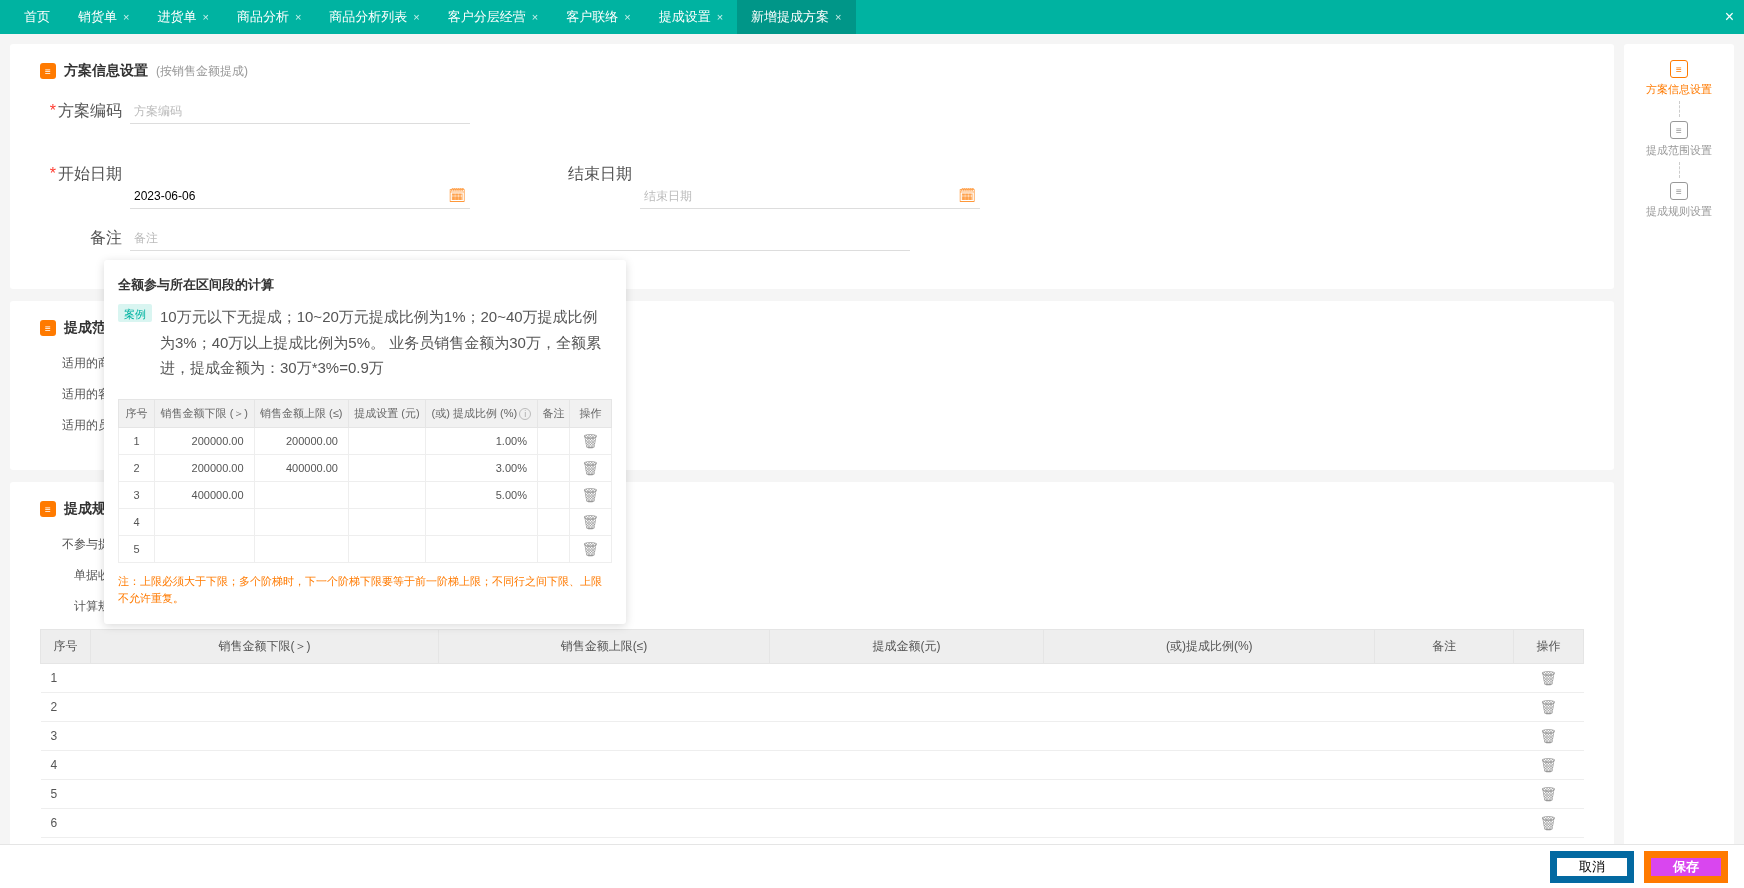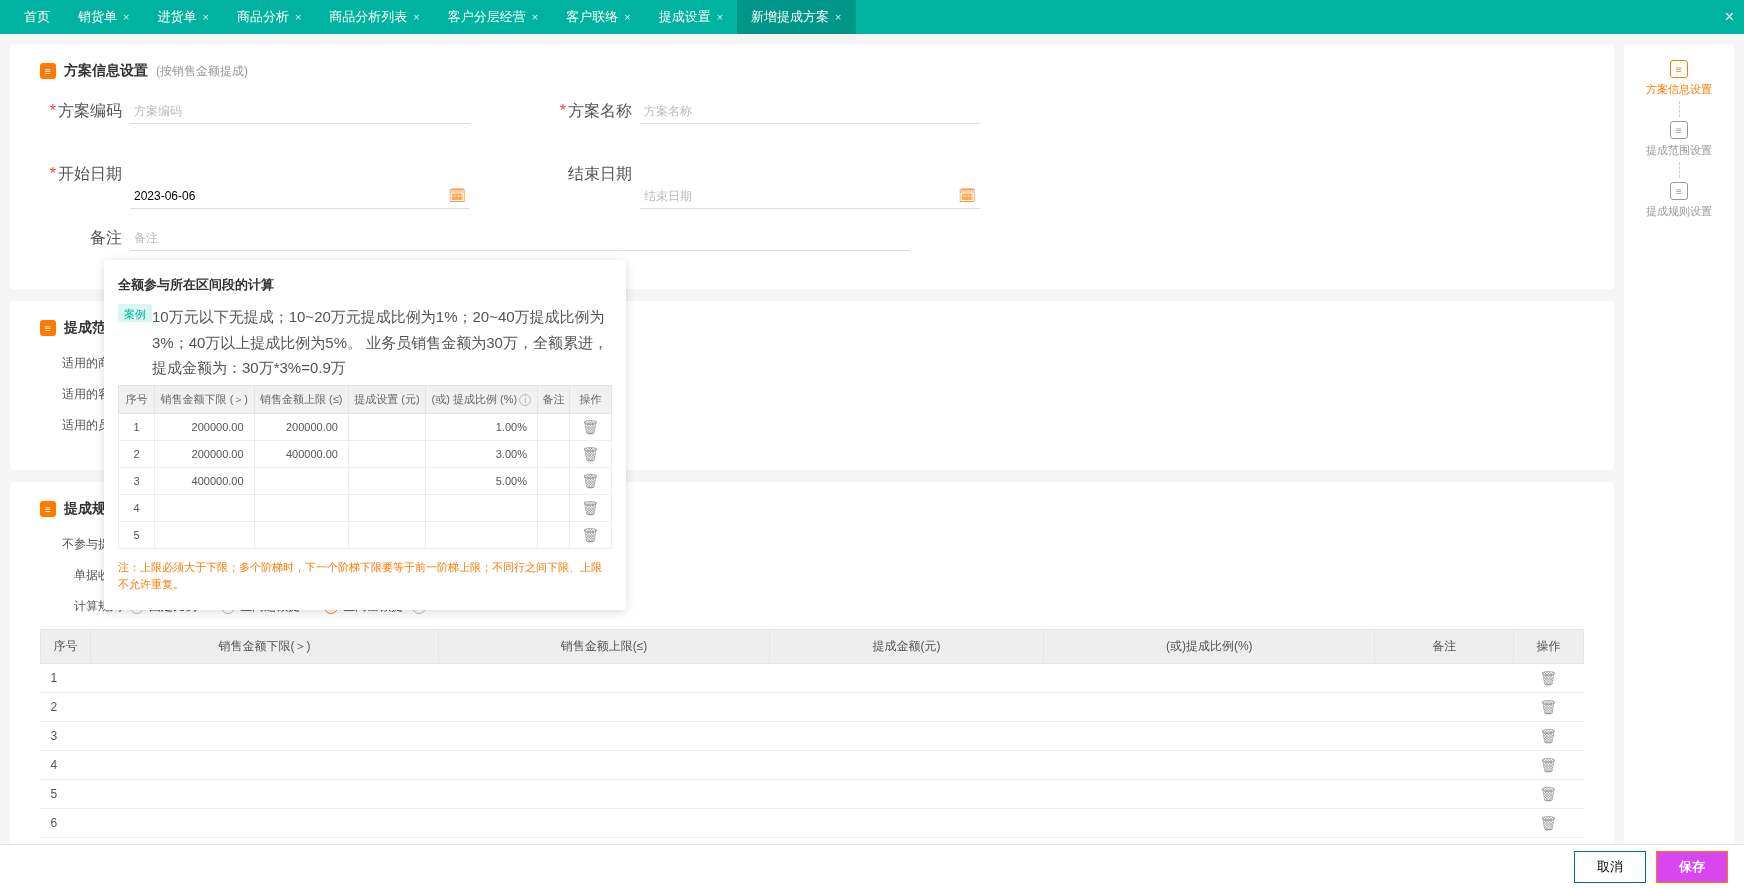--- a/index.html
+++ b/index.html
@@ -37,26 +37,26 @@
 .table td { border-bottom: 1px solid #eee; padding: 6px 10px; font-size: 12px; color: #555; height: 26px; }
 .table td:first-child { text-align: left; }
 .op-col { text-align: center; }
 .trash { color: #999; font-size: 14px; cursor: pointer; }
 .sidebar { width: 110px; background: #fff; border-radius: 3px; padding: 16px 6px; display: flex; flex-direction: column; align-items: center; gap: 4px; }
 .anchor { display: flex; flex-direction: column; align-items: center; gap: 4px; font-size: 11px; color: #999; cursor: pointer; }
 .anchor.on { color: #ff7a00; }
 .anchor-icon { width: 18px; height: 18px; border: 1px solid currentColor; border-radius: 3px; display: flex; align-items: center; justify-content: center; font-size: 10px; }
 .anchor-line { width: 1px; height: 16px; border-left: 1px dashed #ccc; }
 .footer { position: fixed; bottom: 0; left: 0; right: 0; background: #fff; border-top: 1px solid #e5e5e5; height: 44px; display: flex; justify-content: flex-end; align-items: center; padding-right: 16px; gap: 10px; }
-.btn { height: 32px; padding: 0 22px; font-size: 13px; border: 1px solid #0369a1; background: #fff; cursor: pointer; }
+.btn { height: 32px; padding: 0 22px; font-size: 13px; border: 7px solid #0369a1; background: #fff; cursor: pointer; }
 .btn-primary { background: #d946ef; border-color: #ff7a00; color: #fff; font-weight: bold; }
 
 .popover { position: absolute; top: 260px; left: 104px; width: 522px; background: #fff; box-shadow: 0 2px 10px rgba(0,0,0,.15); border-radius: 3px; padding: 16px 14px; z-index: 10; }
 .popover-title { font-size: 13px; font-weight: 600; margin-bottom: 10px; }
-.example-row { display: flex; margin-bottom: 4px; line-height: 1.7; }
+.example-row { display: flex; gap: 8px; margin-bottom: 18px; line-height: 1.7; }
 .example-tag { background: #d9f5f1; color: #00b3a1; padding: 1px 6px; border-radius: 2px; font-size: 11px; height: 18px; flex-shrink: 0; }
 .example-text { font-size: 15px; color: #555; }
 .mini-table { width: 100%; border-collapse: collapse; font-size: 11px; }
 .mini-table th { background: #f1f1f1; color: #666; font-weight: normal; padding: 6px 4px; border: 1px solid #e5e5e5; }
 .mini-table td { border: 1px solid #eee; padding: 5px 6px; text-align: center; color: #555; height: 22px; }
 .mini-table td.num { text-align: right; padding-right: 10px; }
 .mini-info { display:inline-flex; width:12px;height:12px;border:1px solid #bbb;border-radius:50%;align-items:center;justify-content:center;font-size:9px;color:#aaa;margin-left:2px;}
 .note-text { color: #ff7a00; font-size: 11px; margin-top: 10px; line-height: 1.6; }
 </style>
 </head>
@@ -108,24 +108,20 @@
     <div class="panel">
       <div class="panel-title">
         <span class="panel-title-icon">≡</span>
         <span>方案信息设置</span>
         <span class="panel-subtitle">(按销售金额提成)</span>
       </div>
       <div class="form-row">
         <div class="form-item">
           <span class="form-label"><span class="req">*</span><span>方案编码</span></span>
           <input class="input" placeholder="方案编码" style="">
-        </div>
-        <div class="form-item">
-          <span class="form-label"><span class="req">*</span><span>方案名称</span></span>
-          <input class="input" placeholder="方案名称" style="">
         </div>
       </div>
       <div class="form-row">
         <div class="form-item">
           <span class="form-label"><span class="req">*</span><span>开始日期</span></span>
           <div class="date-wrap">
             <input class="input date-input" value="2023-06-06" style="">
             <span class="cal-icon">🗓</span>
           </div>
         </div>

